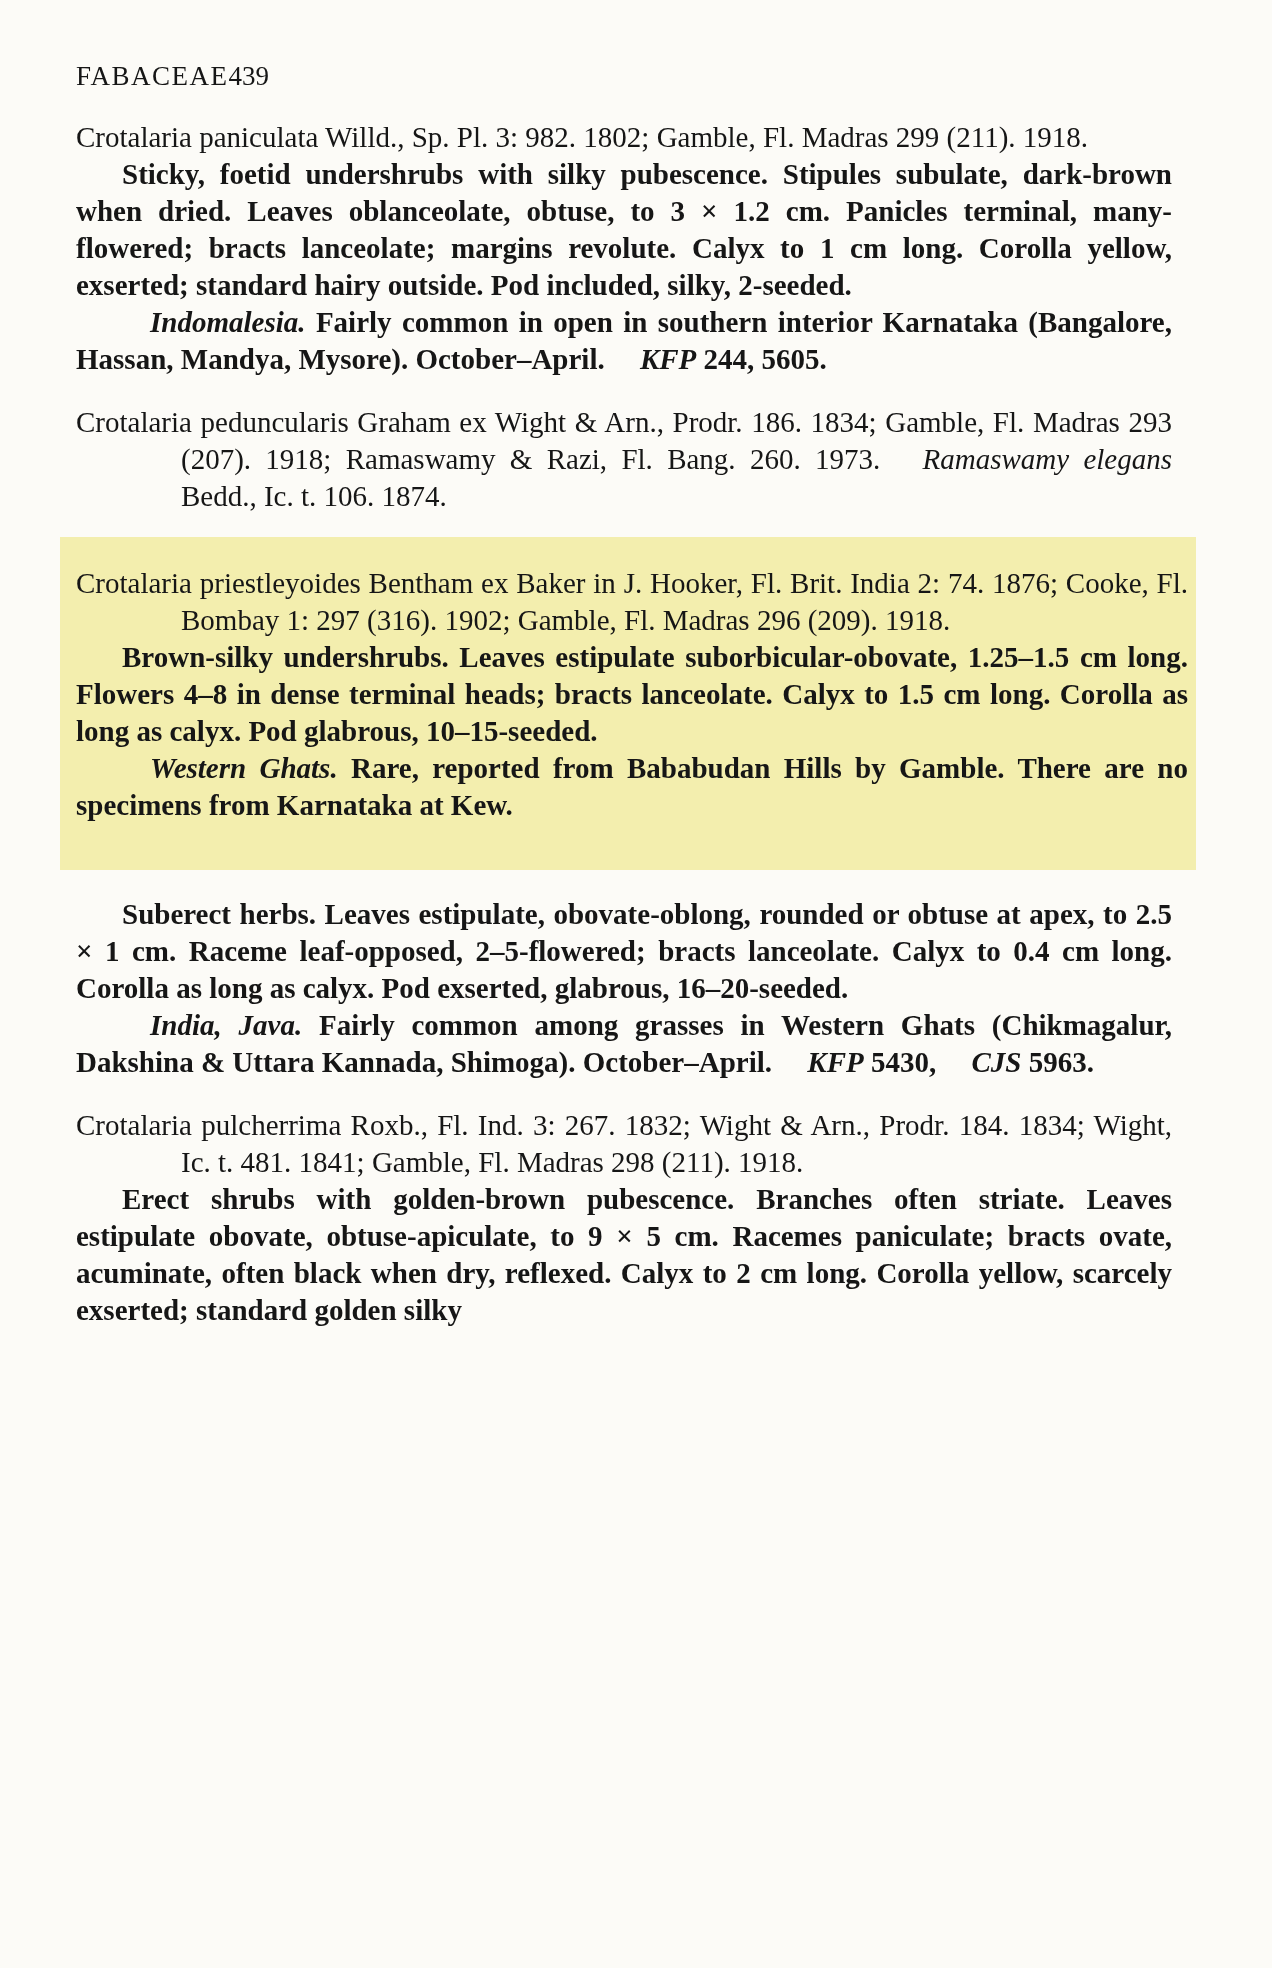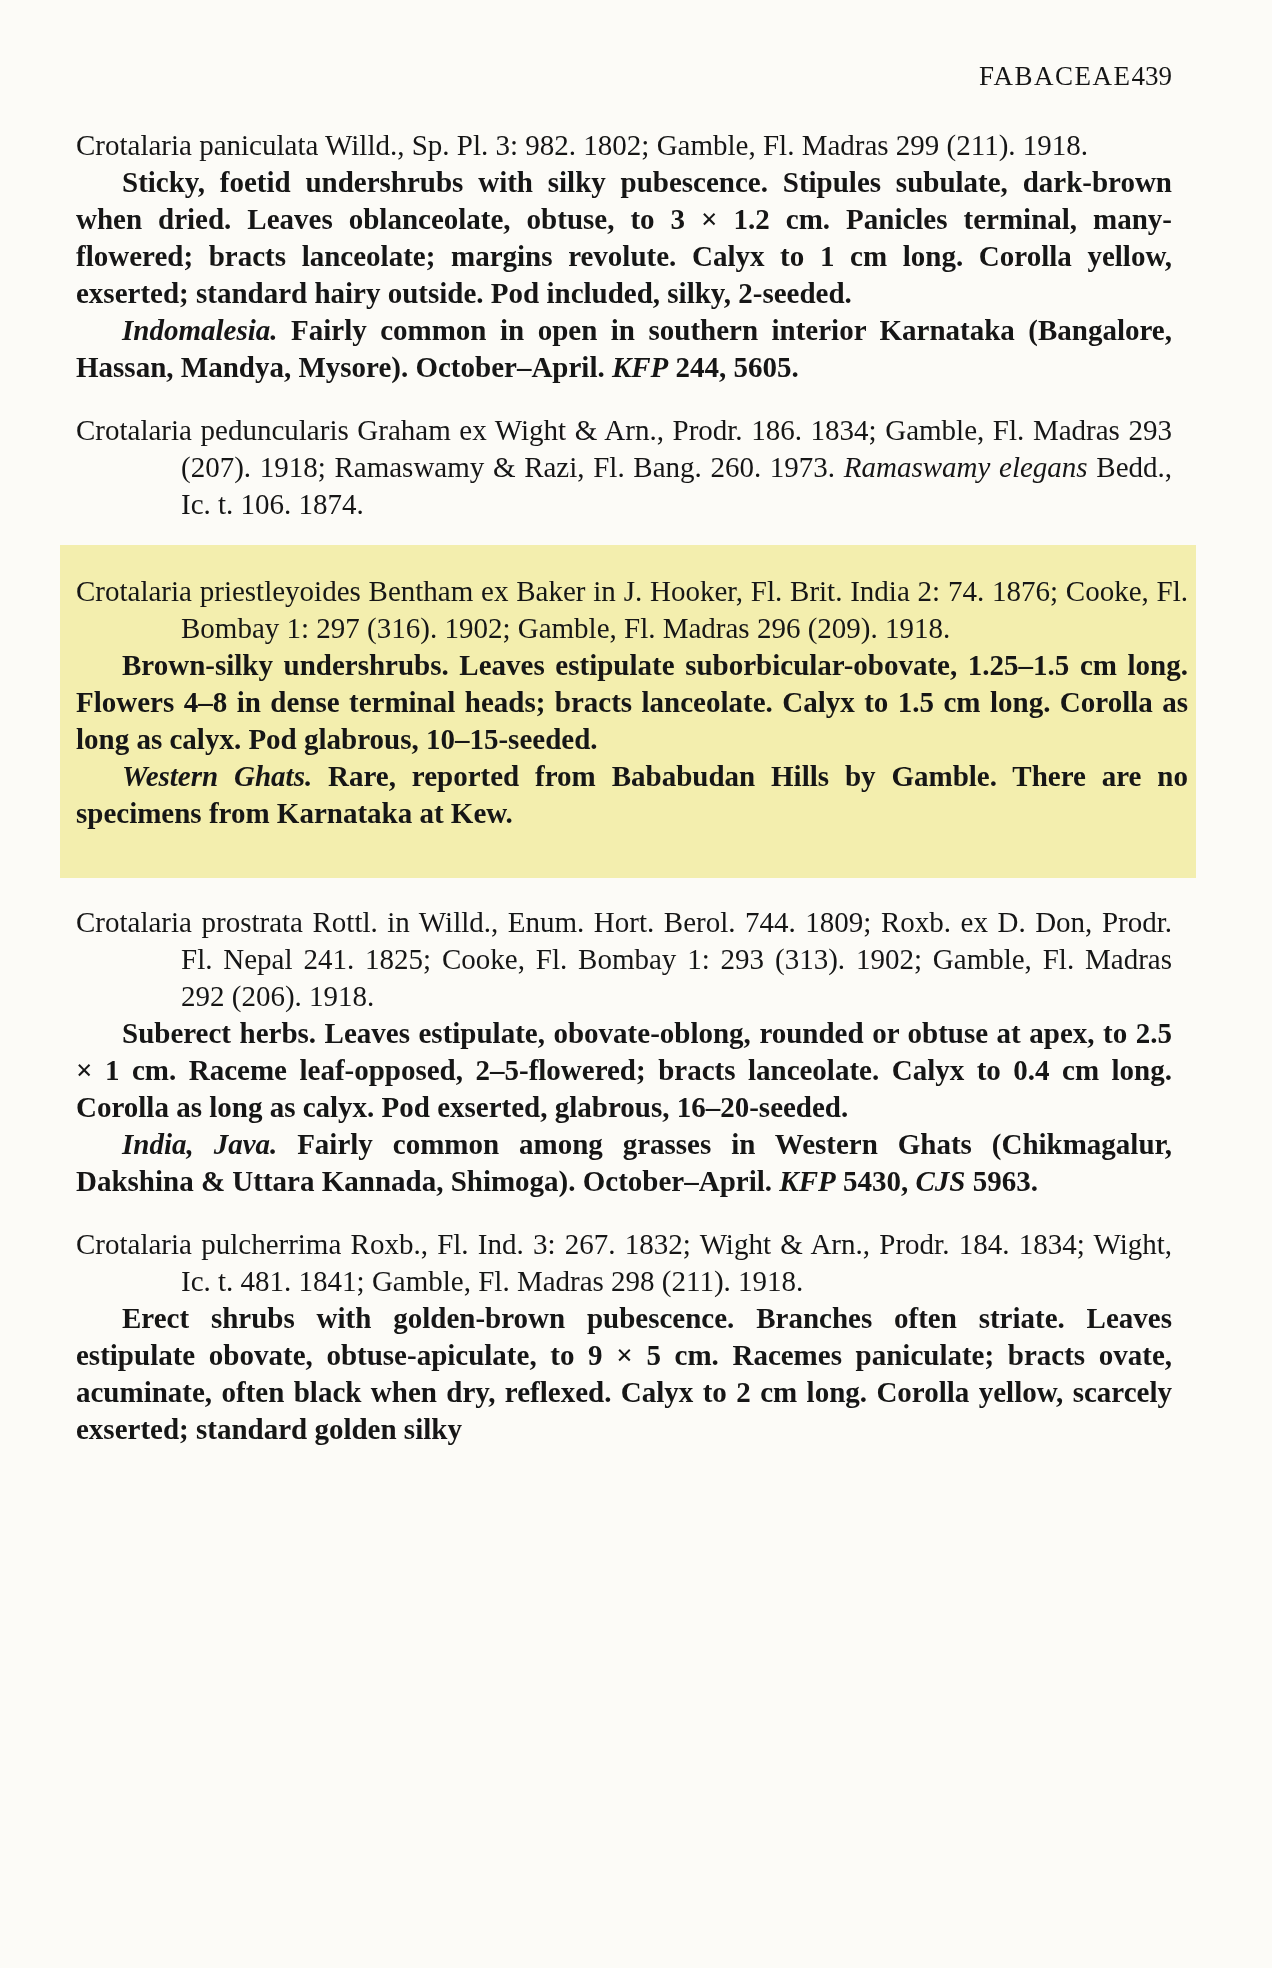--- a/index.html
+++ b/index.html
@@ -10,37 +10,37 @@
     background: #fcfbf7;
     color: #161616;
     font-family: "Liberation Serif", "DejaVu Serif", serif;
     font-size: 29px;
     line-height: 37px;
     padding: 58px 100px 60px 76px;
     overflow: hidden;
   }
   .page-header {
     display: flex;
-    justify-content: flex-end;
+    justify-content: flex-start;
     align-items: baseline;
     font-size: 27px;
-    margin-bottom: 32px;
+    margin-bottom: 24px;
   }
   .family-name { letter-spacing: 1.5px; }
   .entries { text-align: justify; }
   .entry { margin-top: 26px; }
   .entry:first-child { margin-top: 0; }
   .entry p { margin: 0; }
   p.heading {
     padding-left: 105px;
     text-indent: -105px;
   }
   p.body, p.dist { text-indent: 46px; font-weight: bold; }
   .b { font-weight: normal; }
-  .i { font-style: italic; }
+  .i { font-style: italic; margin-left: 28px; }
   .entry.highlight {
     background: var(--hl, #f3eeae);
     margin-left: -16px;
     margin-right: -24px;
     margin-top: 22px;
     margin-bottom: 6px;
     padding: 28px 8px 46px 16px;
   }
 </style>
 </head>
@@ -59,21 +59,20 @@
     </div>
     <div class="entry">
       <p class="heading"><span class="b">Crotalaria peduncularis</span><span> Graham ex Wight &amp; Arn., Prodr. 186. 1834; Gamble, Fl. Madras 293 (207). 1918; Ramaswamy &amp; Razi, Fl. Bang. 260. 1973. </span><span class="i">Ramaswamy elegans</span><span> Bedd., Ic. t. 106. 1874.</span></p>
     </div>
     <div class="entry highlight">
       <p class="heading"><span class="b">Crotalaria priestleyoides</span><span> Bentham ex Baker in J. Hooker, Fl. Brit. India 2: 74. 1876; Cooke, Fl. Bombay 1: 297 (316). 1902; Gamble, Fl. Madras 296 (209). 1918.</span></p>
       <p class="body"><span>Brown-silky undershrubs. Leaves estipulate suborbicular-obovate, 1.25–1.5 cm long. Flowers 4–8 in dense terminal heads; bracts lanceolate. Calyx to 1.5 cm long. Corolla as long as calyx. Pod glabrous, 10–15-seeded.</span></p>
       <p class="dist"><span class="i">Western Ghats.</span><span> Rare, reported from Bababudan Hills by Gamble. There are no specimens from Karnataka at Kew.</span></p>
     </div>
     <div class="entry">
-      <p class="heading"><span class="b">Crotalaria prostrata</span><span> Rottl. in Willd., Enum. Hort. Berol. 744. 1809; Roxb. ex D. Don, Prodr. Fl. Nepal 241. 1825; Cooke, Fl. Bombay 1: 293 (313). 1902; Gamble, Fl. Madras 292 (206). 1918.</span></p>
       <p class="body"><span>Suberect herbs. Leaves estipulate, obovate-oblong, rounded or obtuse at apex, to 2.5 × 1 cm. Raceme leaf-opposed, 2–5-flowered; bracts lanceolate. Calyx to 0.4 cm long. Corolla as long as calyx. Pod exserted, glabrous, 16–20-seeded.</span></p>
       <p class="dist"><span class="i">India, Java.</span><span> Fairly common among grasses in Western Ghats (Chikmagalur, Dakshina &amp; Uttara Kannada, Shimoga). October–April. </span><span class="i">KFP</span><span> 5430, </span><span class="i">CJS</span><span> 5963.</span></p>
     </div>
     <div class="entry">
       <p class="heading"><span class="b">Crotalaria pulcherrima</span><span> Roxb., Fl. Ind. 3: 267. 1832; Wight &amp; Arn., Prodr. 184. 1834; Wight, Ic. t. 481. 1841; Gamble, Fl. Madras 298 (211). 1918.</span></p>
       <p class="body"><span>Erect shrubs with golden-brown pubescence. Branches often striate. Leaves estipulate obovate, obtuse-apiculate, to 9 × 5 cm. Racemes paniculate; bracts ovate, acuminate, often black when dry, reflexed. Calyx to 2 cm long. Corolla yellow, scarcely exserted; standard golden silky</span></p>
     </div>
   </div>
 
 </body></html>

